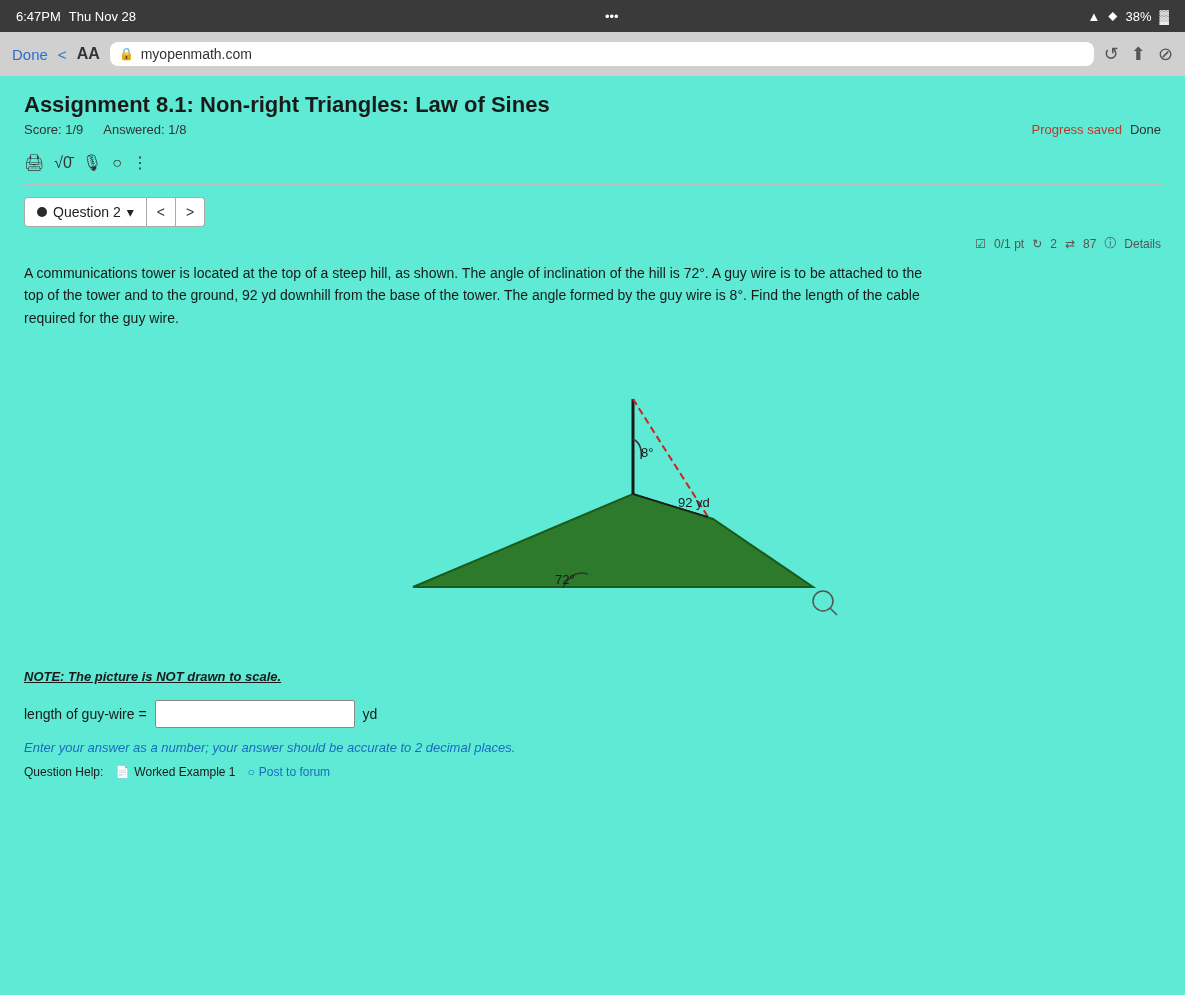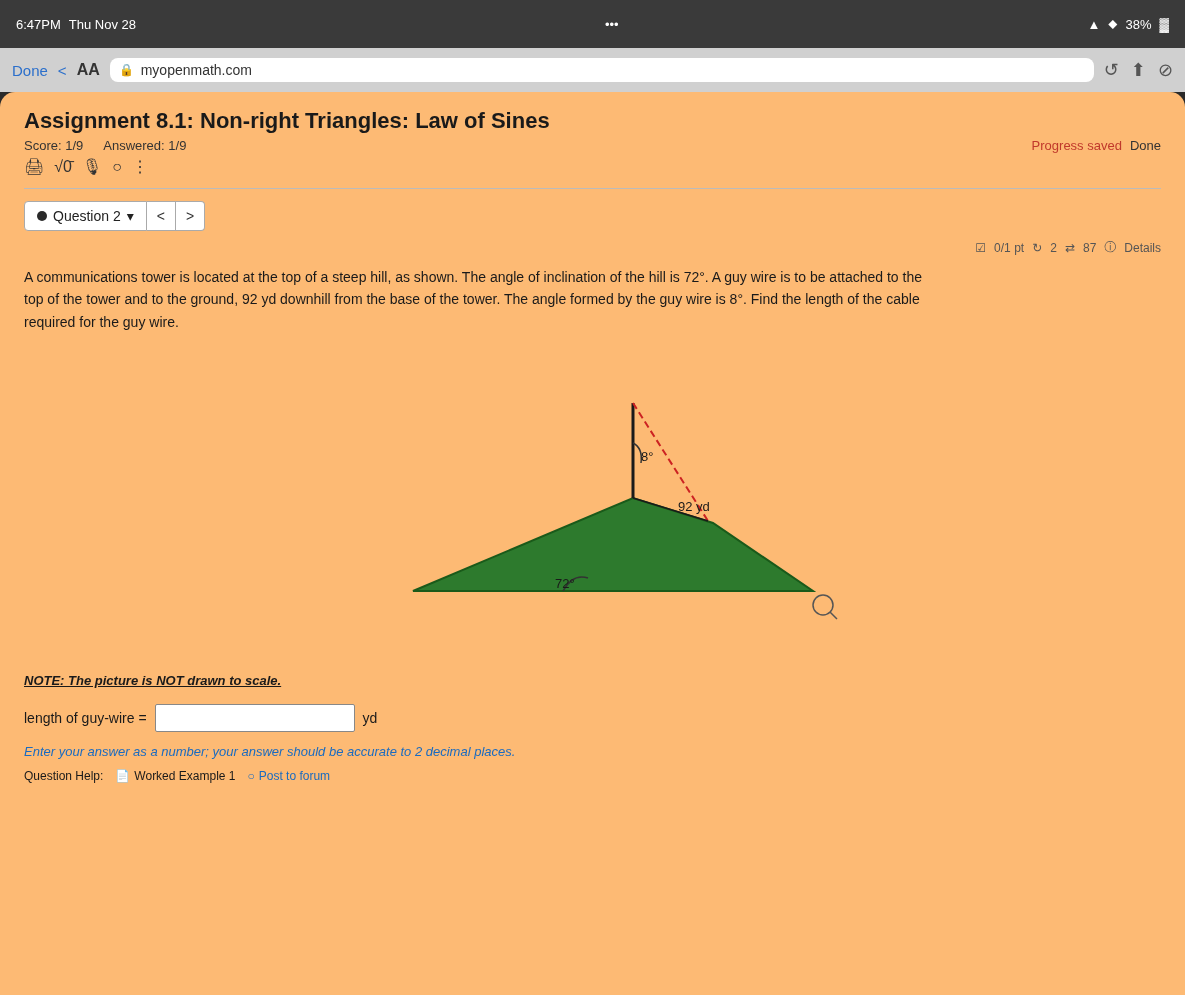--- a/index.html
+++ b/index.html
@@ -13,21 +13,21 @@
 
     
     .status-bar {
       background: #3a3a3a;
       color: #fff;
       display: flex;
       align-items: center;
       justify-content: space-between;
       padding: 4px 16px;
       font-size: 13px;
-      height: 48px;
+      height: 32px;
     }
     .status-left { display: flex; align-items: center; gap: 8px; }
     .status-center { display: flex; align-items: center; gap: 6px; }
     .status-right { display: flex; align-items: center; gap: 8px; }
 
     
     .browser-chrome {
       background: #d0d0d0;
       padding: 6px 12px;
       display: flex;
@@ -56,44 +56,43 @@
       font-size: 14px;
       color: #333;
     }
     .lock-icon { color: #555; font-size: 12px; }
     .url-text { font-size: 14px; color: #333; }
     .chrome-right { display: flex; align-items: center; gap: 12px; }
     .chrome-icon { color: #555; font-size: 18px; }
 
     
     .main-content {
-      background: #fdba74;
+      background: #5eead4;
       margin: 0;
       padding: 16px 24px 20px 24px;
       min-height: calc(995px - 76px);
-      border-radius: 15px;
     }
 
     
     .assignment-header {
       margin-bottom: 10px;
     }
     .assignment-title {
       font-size: 22px;
       font-weight: 600;
       color: #1a1a1a;
       margin-bottom: 4px;
     }
     .score-line {
       font-size: 13px;
       color: #333;
       display: flex;
       align-items: center;
       gap: 20px;
-      margin-bottom: 4px;
+      margin-bottom: 16px;
     }
     .score-line .progress-saved {
       color: #c0392b;
       font-size: 13px;
     }
     .score-line .done-btn {
       color: #333;
       font-size: 13px;
       background: none;
       border: none;
@@ -291,21 +290,21 @@
   </div>
 </div>
 
 <div class="main-content">
 
   
   <div class="assignment-header">
     <div class="assignment-title">Assignment 8.1: Non-right Triangles: Law of Sines</div>
     <div class="score-line">
       <span>Score: 1/9</span>
-      <span>Answered: 1/9</span>
+      <span>Answered: 1/8</span>
       <div class="score-line-right">
         <span class="progress-saved">Progress saved</span>
         <button class="done-btn">Done</button>
       </div>
     </div>
     <div class="toolbar-row">
       <span class="toolbar-icon">🖨</span>
       <span class="toolbar-icon">√0̄</span>
       <span class="toolbar-icon">🎙</span>
       <span class="toolbar-icon">○</span>

